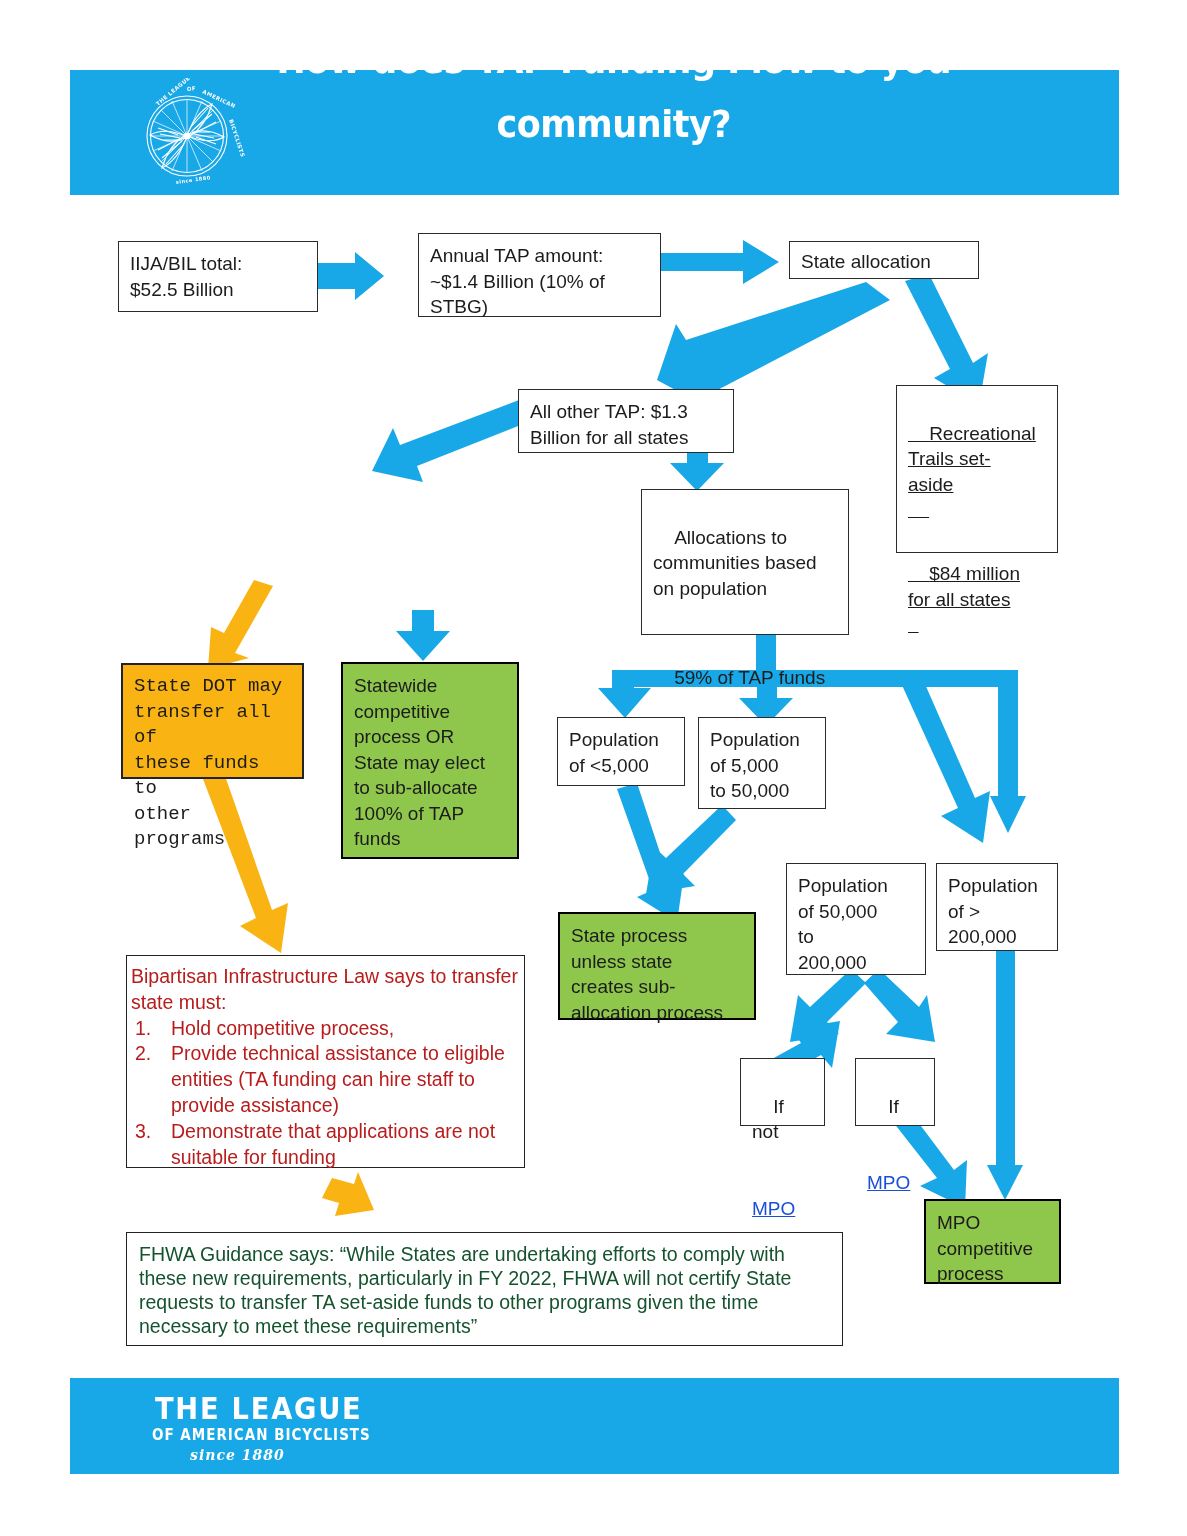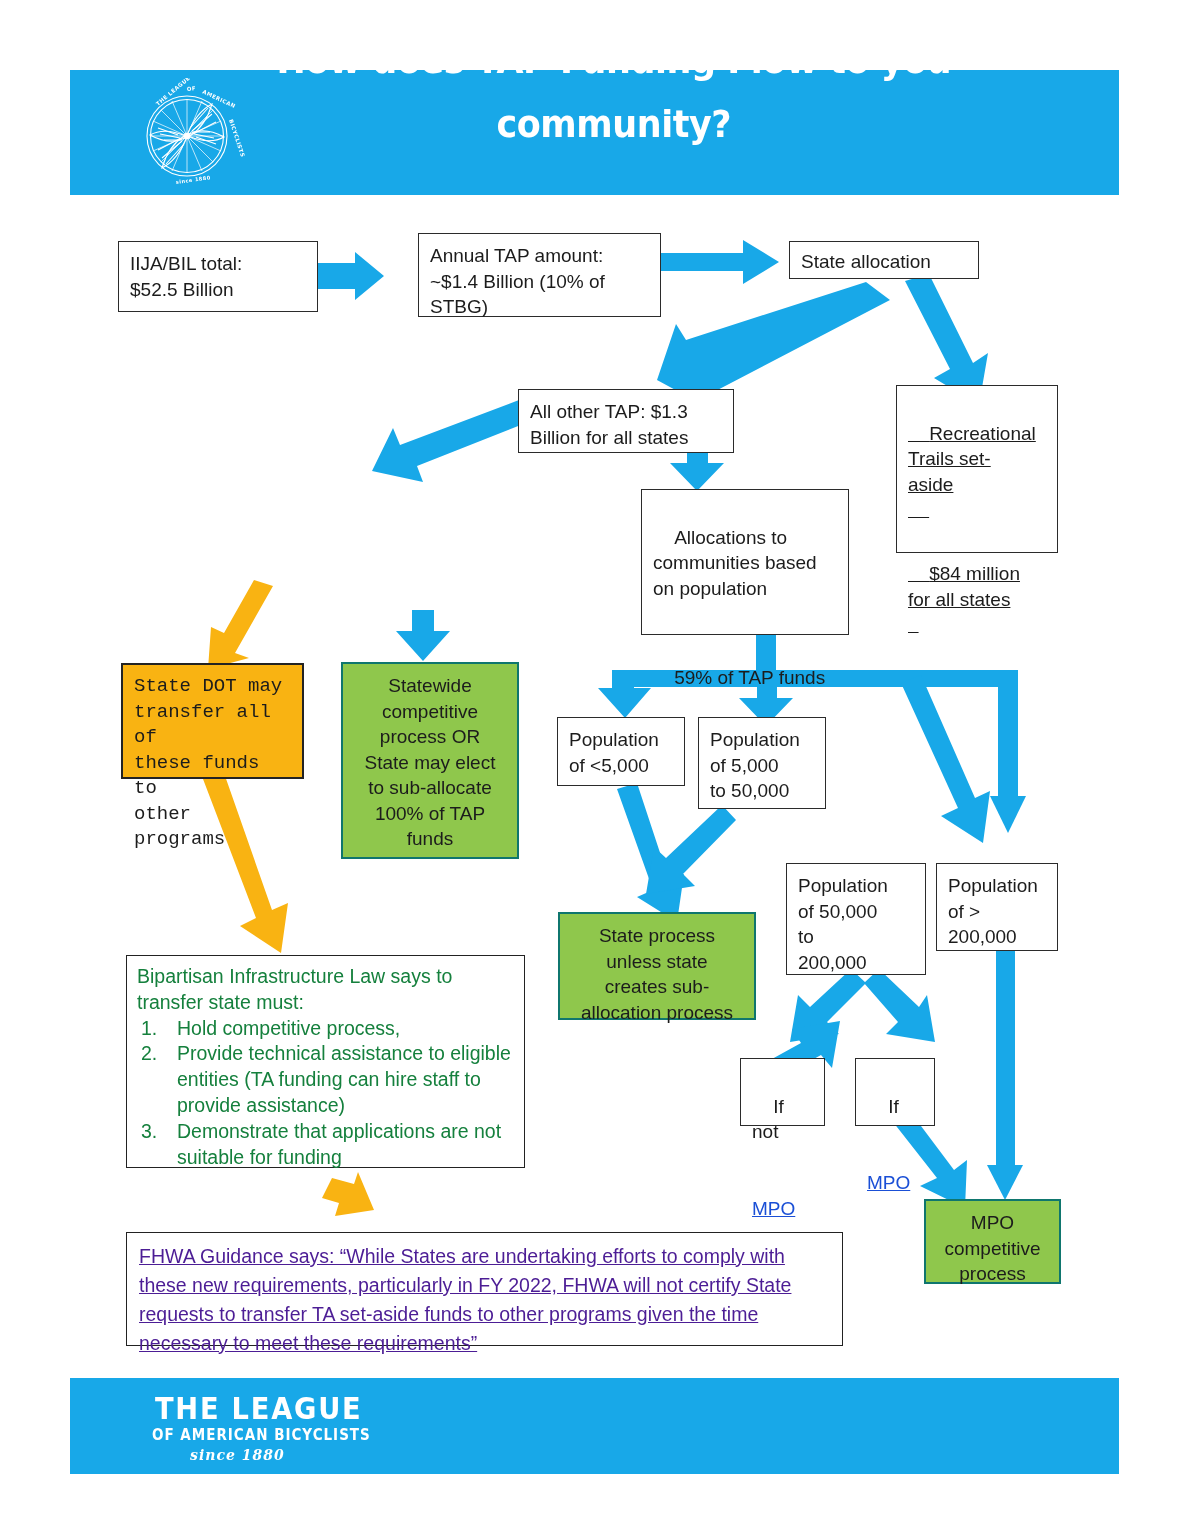--- a/index.html
+++ b/index.html
@@ -52,43 +52,42 @@
 
   
   .box{
     position:absolute;box-sizing:border-box;
     border:1.6px solid #2b2b2b;background:#ffffff;
     font-size:19px;line-height:25.5px;
     padding:9px 11px;
     color:#1c1c1c;
     white-space:pre-wrap;
   }
-  .box.green{background:#8fc74c;border:2px solid #0f766e;text-align:center;}
+  .box.green{background:#8fc74c;border:2px solid #000000;}
   .box.orange{background:#f9b312;border:2px solid #232323;font-family:Liberation Mono, monospace;}
 
   .box .gap{display:block;height:13px;}
 
   
   .olbox{
     position:absolute;box-sizing:border-box;
     border:1.8px solid #222;background:#fff;
-    font-size:19.5px;line-height:25.8px;color:#15803d;
-    padding:8px 10px;
+    font-size:19.5px;line-height:25.8px;color:#b91c1c;
+    padding:8px 4px;
   }
   .olbox .lead{display:block;}
   .olbox ol{margin:0;padding-left:0;list-style:none;}
   .olbox li{position:relative;padding-left:40px;}
   .olbox li .num{position:absolute;left:4px;top:0;}
 
   .quotebox{
     position:absolute;box-sizing:border-box;
     border:1.8px solid #222;background:#fff;
-    font-size:19.5px;line-height:29px;color:#4c1d95;
+    font-size:19.5px;line-height:24px;color:#14532d;
     padding:9px 12px;
-    text-decoration:underline;
   }
 
   .mpo-link{color:#1a4fd6;text-decoration:underline;}
 
   svg.arrows{position:absolute;left:0;top:0;width:1187px;height:1536px;pointer-events:none;}
 </style>
 </head>
 <body>
 
 <div class="page">

